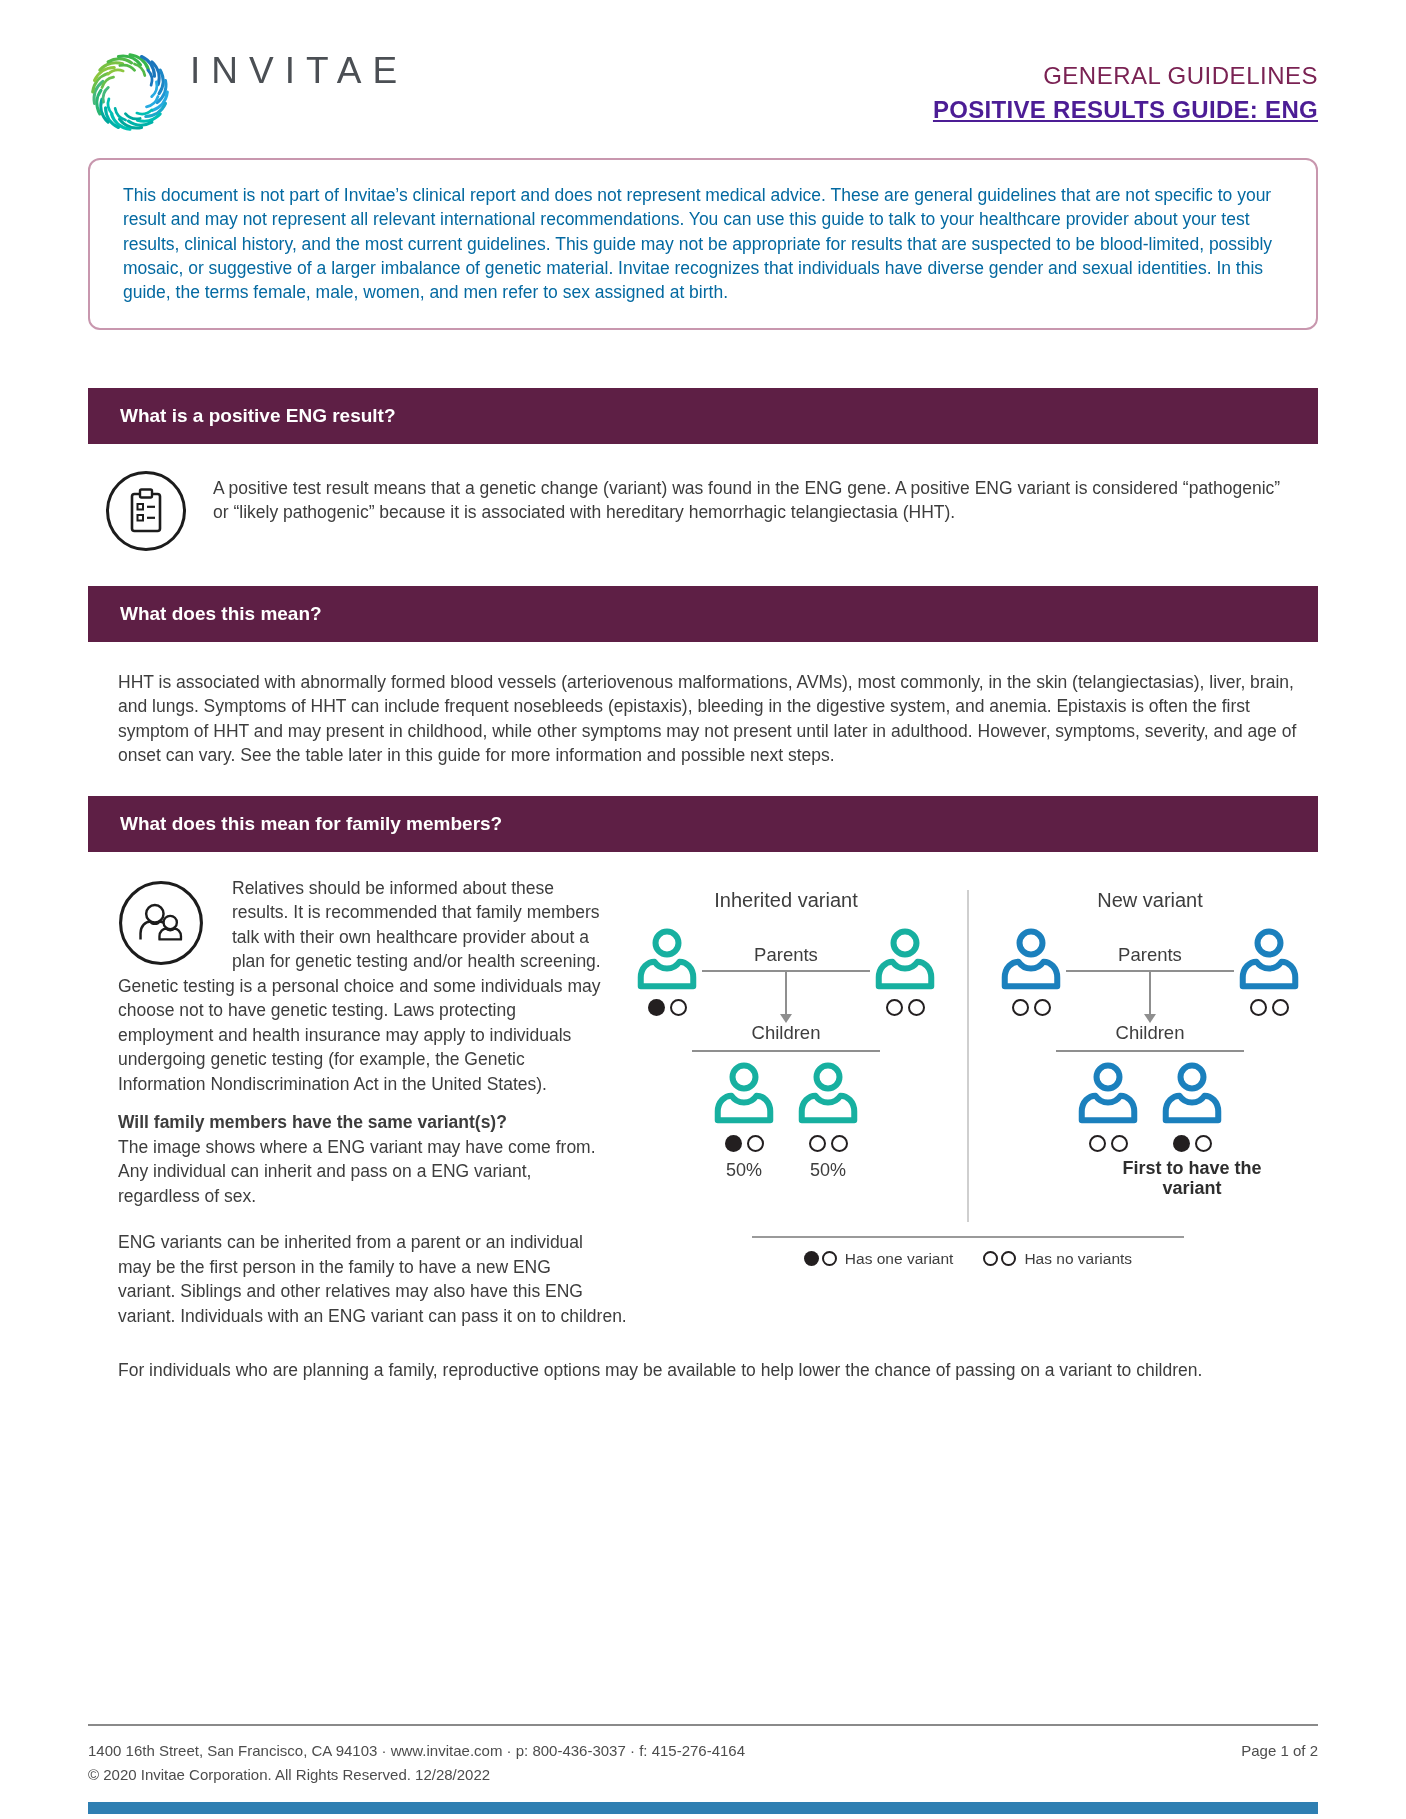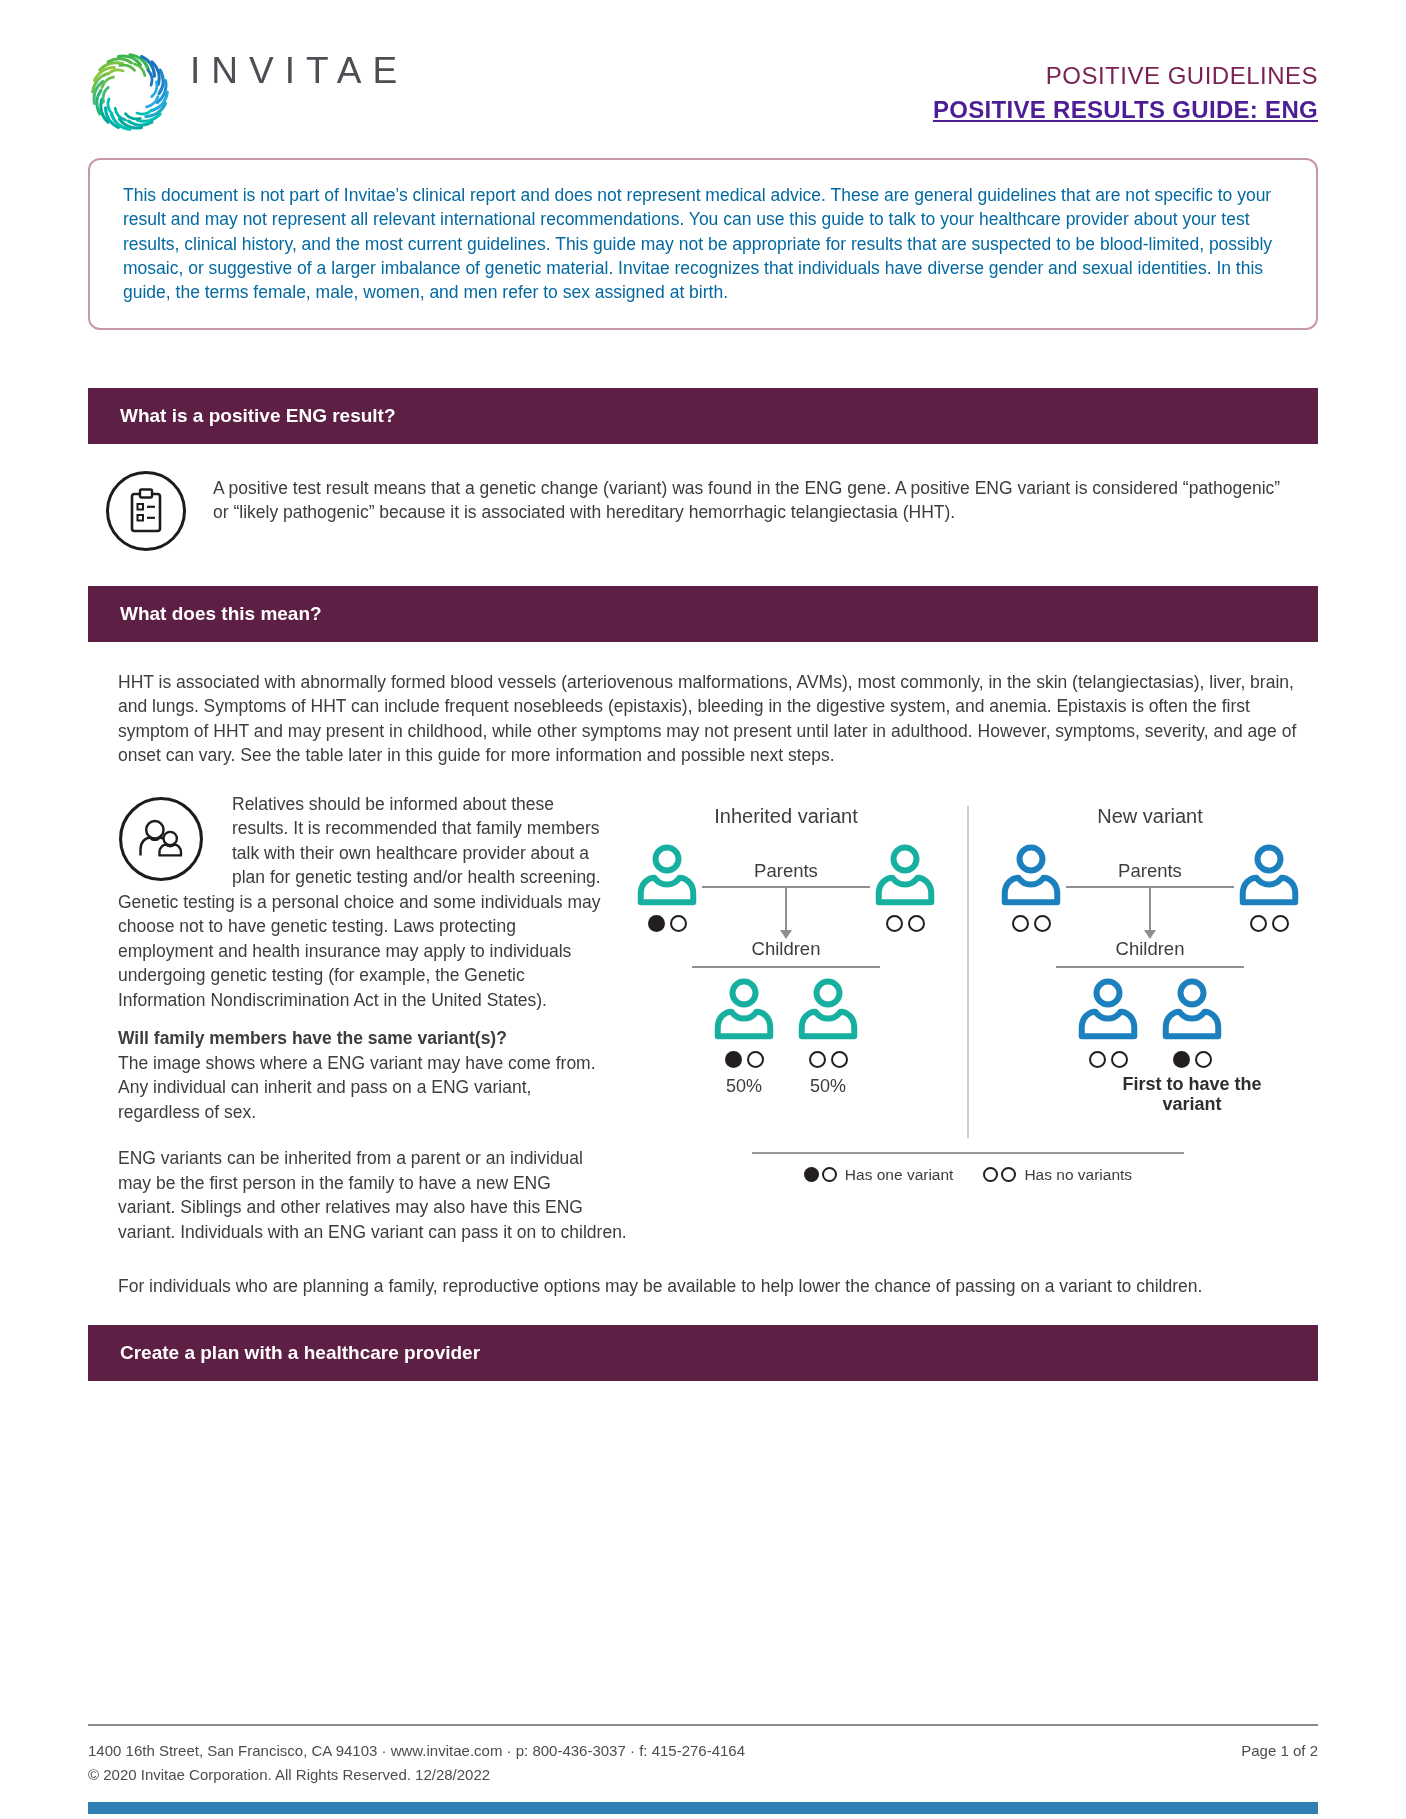--- a/index.html
+++ b/index.html
@@ -139,21 +139,21 @@
             <use href="#lgarc2" transform="rotate(219 40 40)" stroke="#00bfb3"></use>
             <use href="#lgarc2" transform="rotate(249 40 40)" stroke="#45b97c"></use>
             <use href="#lgarc2" transform="rotate(279 40 40)" stroke="#6abf4a"></use>
             <use href="#lgarc2" transform="rotate(309 40 40)" stroke="#8dc63f"></use>
             <use href="#lgarc2" transform="rotate(339 40 40)" stroke="#54b948"></use>
           </g>
         </svg>
         <div class="brand-word">INVITAE</div>
       </div>
       <div class="doc-titles">
-        <div class="t1">POSITIVE GUIDELINES</div>
+        <div class="t1">GENERAL GUIDELINES</div>
         <div class="t2">POSITIVE RESULTS GUIDE: ENG</div>
       </div>
     </div>
 
     <div class="disclaimer">
       <span>This document is not part of Invitae’s clinical report and does not represent medical advice. These are general guidelines that are not specific to your result and may not represent all relevant international recommendations. You can use this guide to talk to your healthcare provider about your test results, clinical history, and the most current guidelines. This guide may not be appropriate for results that are suspected to be blood-limited, possibly mosaic, or suggestive of a larger imbalance of genetic material. Invitae recognizes that individuals have diverse gender and sexual identities. In this guide, the terms female, male, women, and men refer to sex assigned at birth.</span>
     </div>
 
     <div class="bar b1">What is a positive ENG result?</div>
     <div class="sec1">
@@ -165,20 +165,21 @@
         <line x1="42" y1="36.8" x2="50" y2="36.8" stroke="#1c1c1c" stroke-width="2.2"></line>
         <rect x="32.5" y="45" width="5.5" height="5.5" fill="none" stroke="#1c1c1c" stroke-width="2"></rect>
         <line x1="42" y1="47.8" x2="50" y2="47.8" stroke="#1c1c1c" stroke-width="2.2"></line>
       </svg>
       <div class="txt body-text">A positive test result means that a genetic change (variant) was found in the ENG gene. A positive ENG variant is considered “pathogenic” or “likely pathogenic” because it is associated with hereditary hemorrhagic telangiectasia (HHT).</div>
     </div>
 
     <div class="bar b2">What does this mean?</div>
     <div class="sec2 body-text">HHT is associated with abnormally formed blood vessels (arteriovenous malformations, AVMs), most commonly, in the skin (telangiectasias), liver, brain, and lungs. Symptoms of HHT can include frequent nosebleeds (epistaxis), bleeding in the digestive system, and anemia. Epistaxis is often the first symptom of HHT and may present in childhood, while other symptoms may not present until later in adulthood. However, symptoms, severity, and age of onset can vary. See the table later in this guide for more information and possible next steps.</div>
 
+    <div class="bar b3">What does this mean for family members?</div>
     <div class="sec3 body-text">
 
       <div class="diagram">
 
         <div class="tree left">
           <div class="tree-title">Inherited variant</div>
           <svg class="person teal p-left" width="70" height="64" viewBox="0 0 64 58">
               <use href="#person-sym"></use>
             </svg>
           <svg class="person teal p-right" width="70" height="64" viewBox="0 0 64 58">
@@ -286,21 +287,20 @@
         <path d="M40.5 58 L40.5 55 C40.5 50 44 47.5 47 47.5 C48.5 49.6 53.5 49.6 55 47.5 C58 47.5 61.5 50 61.5 55 L61.5 58 Z" fill="#fff" stroke="#1c1c1c" stroke-width="2.3" stroke-linejoin="round"></path>
       </svg>
 
       <p>Relatives should be informed about these results. It is recommended that family members talk with their own healthcare provider about a plan for genetic testing and/or health screening. Genetic testing is a personal choice and some individuals may choose not to have genetic testing. Laws protecting employment and health insurance may apply to individuals undergoing genetic testing (for example, the Genetic Information Nondiscrimination Act in the United States).</p>
       <p class="subhead">Will family members have the same variant(s)?</p>
       <p>The image shows where a ENG variant may have come from. Any individual can inherit and pass on a ENG variant, regardless of sex.</p>
       <p class="para-gap">ENG variants can be inherited from a parent or an individual may be the first person in the family to have a new ENG variant. Siblings and other relatives may also have this ENG variant. Individuals with an ENG variant can pass it on to children.</p>
       <p class="para-gap" style="margin-top:30px">For individuals who are planning a family, reproductive options may be available to help lower the chance of passing on a variant to children.</p>
     </div>
 
-    <div class="bar b4">Create a plan with a healthcare provider</div>
 
   </div>
 
   <div class="footer">
     <div class="row1">
       <span>1400 16th Street, San Francisco, CA 94103 · www.invitae.com · p: 800-436-3037 · f: 415-276-4164</span>
       <span>Page 1 of 2</span>
     </div>
     <div class="row2">© 2020 Invitae Corporation. All Rights Reserved. 12/28/2022</div>
   </div>

